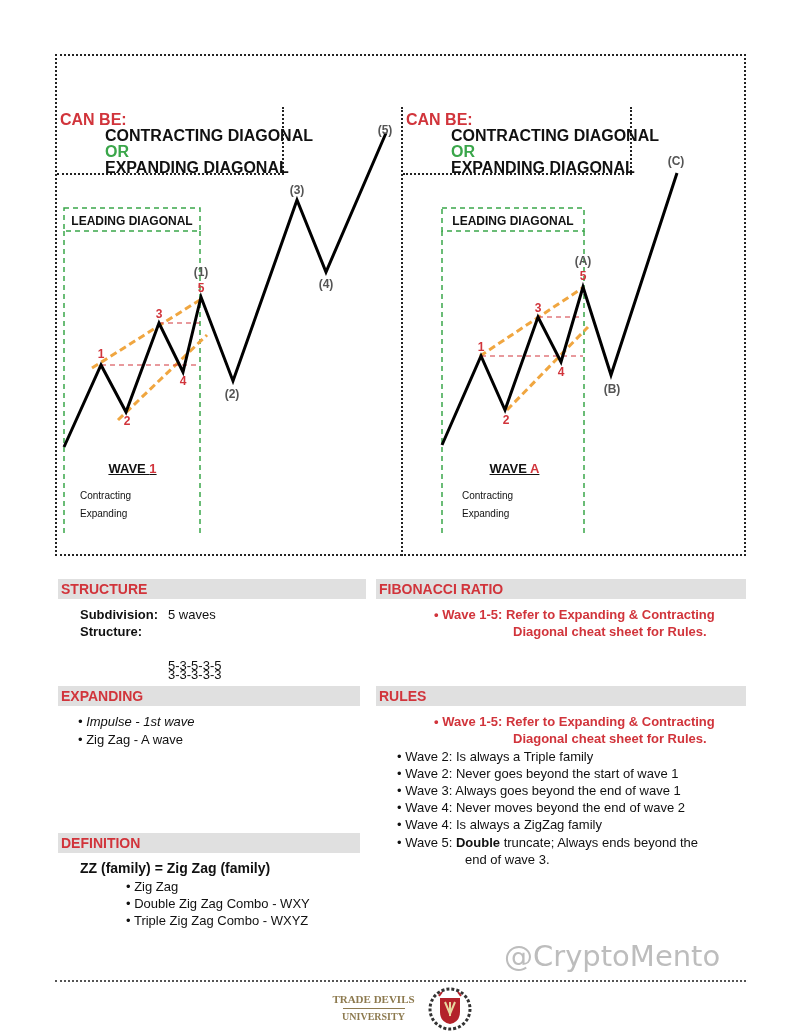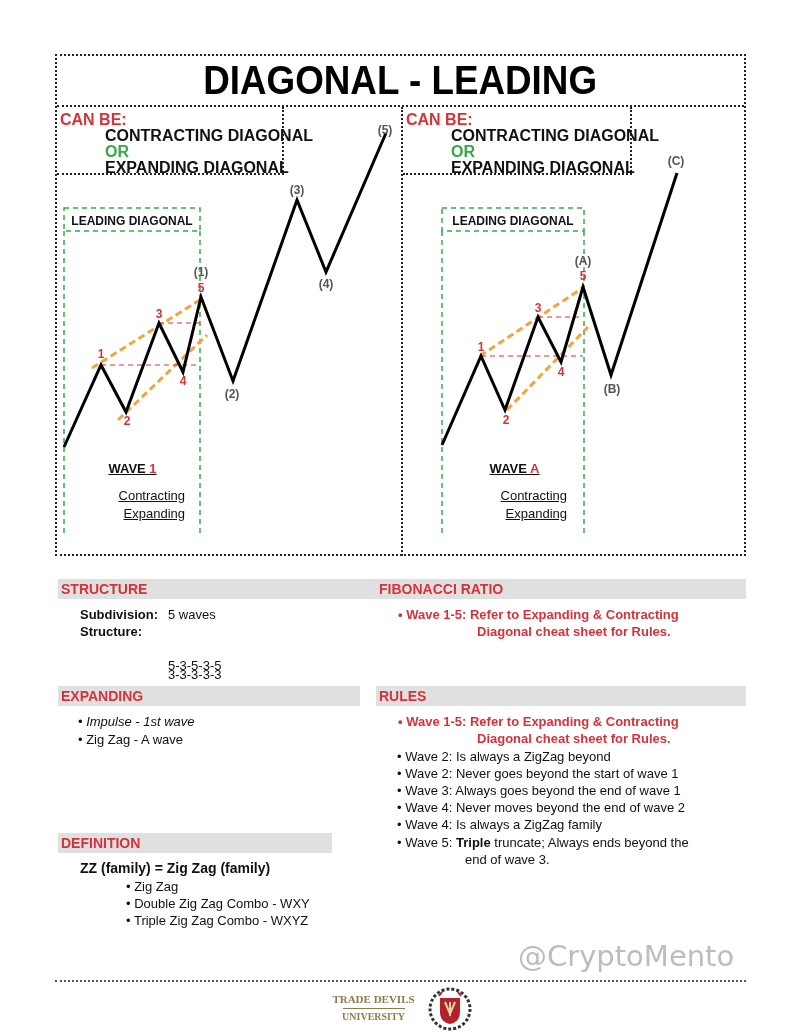--- a/index.html
+++ b/index.html
@@ -17,39 +17,36 @@
     .canbe .lbl { position: absolute; left: 3px; top: 4px; font-size: 16px; font-weight: bold; color: #d1343b; }
     .canbe .opt { position: absolute; left: 48px; font-size: 16px; font-weight: bold; color: #111; white-space: nowrap; }
     .canbe .o1 { top: 20px; }
     .canbe .o2 { top: 36px; color: #3aa64a; }
     .canbe .o3 { top: 52px; }
 
     svg.chart { position: absolute; left: 0; top: 0; }
 
     .wave-label { position: absolute; font-size: 13px; font-weight: bold; text-decoration: underline; text-align: center; white-space: nowrap; }
     .wave-label .num { color: #d1343b; }
-    .wave-sub { position: absolute; font-size: 13px; text-align: right; line-height: 18px; color: #111; text-decoration: underline; }
+    .wave-sub { position: absolute; font-size: 10px; text-align: left; line-height: 18px; color: #111; }
 
     .sec-head { position: absolute; height: 20px; background: #e0e0e0; font-size: 14px; font-weight: bold;
                 color: #d1343b; padding-left: 3px; line-height: 20px; }
     .txt { position: absolute; font-size: 13px; line-height: 17px; color: #111; white-space: nowrap; }
     .bold { font-weight: bold; }
-    .red { color: #d1343b; font-weight: bold; }
+    .red { color: #d1343b; font-weight: bold; margin-left: 36px; }
 
-    .watermark { position: absolute; left: 518px; top: 939px; font-size: 29px; color: #bdbdbd; font-family: "DejaVu Sans", sans-serif; letter-spacing: 0px; }
+    .watermark { position: absolute; left: 504px; top: 939px; font-size: 29px; color: #bdbdbd; font-family: "DejaVu Sans", sans-serif; letter-spacing: 0px; }
     .bottom-line { position: absolute; left: 55px; top: 980px; width: 691px; border-top: 2px dotted #555; }
     .logo-text { position: absolute; font-family: "Liberation Serif", serif; color: #8d7a4f; font-weight: bold; text-align: center; }
   </style>
 </head>
 <body>
 
 <div class="frame">
-  <div class="title-bar">
-    <div class="title">DIAGONAL - LEADING</div>
-  </div>
   <div class="panel-divider"></div>
 
   <div class="canbe" style="left:0; top:51px; width:227px;">
     <div class="lbl">CAN BE:</div>
     <div class="opt o1">CONTRACTING DIAGONAL</div>
     <div class="opt o2">OR</div>
     <div class="opt o3">EXPANDING DIAGONAL</div>
   </div>
 
   <div class="canbe" style="left:346px; top:51px; width:229px;">
@@ -139,51 +136,51 @@
 </div>
 
 <div class="wave-label" style="left:462px; top:461px; width:105px;">
   <span>WAVE </span><span class="num">A</span>
 </div>
 <div class="wave-sub" style="left:462px; top:487px; width:105px;">
   <div>Contracting</div>
   <div>Expanding</div>
 </div>
 
-<div class="sec-head" style="left:58px; top:579px; width:364px;">STRUCTURE</div>
+<div class="sec-head" style="left:58px; top:579px; width:308px;">STRUCTURE</div>
 <div class="txt bold" style="left:80px; top:606px;">Subdivision:</div>
 <div class="txt" style="left:168px; top:606px;">5 waves</div>
 <div class="txt bold" style="left:80px; top:623px;">Structure:</div>
 <div class="txt" style="left:168px; top:625px;margin-top:32px;">5-3-5-3-5</div>
 <div class="txt" style="left:168px; top:642px;margin-top:24px;">3-3-3-3-3</div>
 
 <div class="sec-head" style="left:58px; top:686px; width:302px;">EXPANDING</div>
 <div class="txt" style="left:78px; top:713px;font-style:italic;">• Impulse - 1st wave</div>
 <div class="txt" style="left:78px; top:731px;text-align:right;">• Zig Zag - A wave</div>
 
-<div class="sec-head" style="left:58px; top:833px; width:274px;">DEFINITION</div>
+<div class="sec-head" style="left:58px; top:833px; width:302px;">DEFINITION</div>
 <div class="txt bold" style="left:80px; top:860px; font-size:14px;">ZZ (family) =  Zig Zag (family)</div>
 <div class="txt" style="left:126px; top:878px;">• Zig Zag</div>
 <div class="txt" style="left:126px; top:895px;">• Double Zig Zag Combo - WXY</div>
 <div class="txt" style="left:126px; top:912px;">• Triple Zig Zag Combo - WXYZ</div>
 
 <div class="sec-head" style="left:376px; top:579px; width:370px;">FIBONACCI  RATIO</div>
 <div class="txt red" style="left:398px; top:606px;">• Wave 1-5: Refer to Expanding &amp; Contracting</div>
 <div class="txt red" style="left:477px; top:623px;">Diagonal cheat sheet for Rules.</div>
 
 <div class="sec-head" style="left:376px; top:686px; width:370px;">RULES</div>
 <div class="txt red" style="left:398px; top:713px;">• Wave 1-5: Refer to Expanding &amp; Contracting</div>
 <div class="txt red" style="left:477px; top:730px;">Diagonal cheat sheet for Rules.</div>
-<div class="txt" style="left:397px; top:748px;">• Wave 2: Is always a ZigZag beyond</div>
+<div class="txt" style="left:397px; top:748px;">• Wave 2: Is always a Triple family</div>
 <div class="txt" style="left:397px; top:765px;">• Wave 2: Never goes beyond the start of wave 1</div>
 <div class="txt" style="left:397px; top:782px;">• Wave 3: Always goes beyond the end of wave 1</div>
 <div class="txt" style="left:397px; top:799px;">• Wave 4: Never moves beyond the end of wave 2</div>
 <div class="txt" style="left:397px; top:816px;">• Wave 4: Is always a ZigZag family</div>
 <div class="txt" style="left:397px; top:834px;">
-  <span>• Wave 5: </span><span class="bold">Triple</span><span> truncate; Always ends beyond the</span>
+  <span>• Wave 5: </span><span class="bold">Double</span><span> truncate; Always ends beyond the</span>
 </div>
 <div class="txt" style="left:465px; top:851px;">end of wave 3.</div>
 
 <div class="watermark">@CryptoMento</div>
 
 <div class="bottom-line"></div>
 
 <div class="logo-text" style="left:326px; top:993px; width:95px; font-size:11px;">TRADE DEVILS</div>
 <div style="position:absolute; left:343px; top:1008px; width:62px; border-top:1px solid #8d7a4f;"></div>
 <div class="logo-text" style="left:326px; top:1011px; width:95px; font-size:10px;">UNIVERSITY</div>

